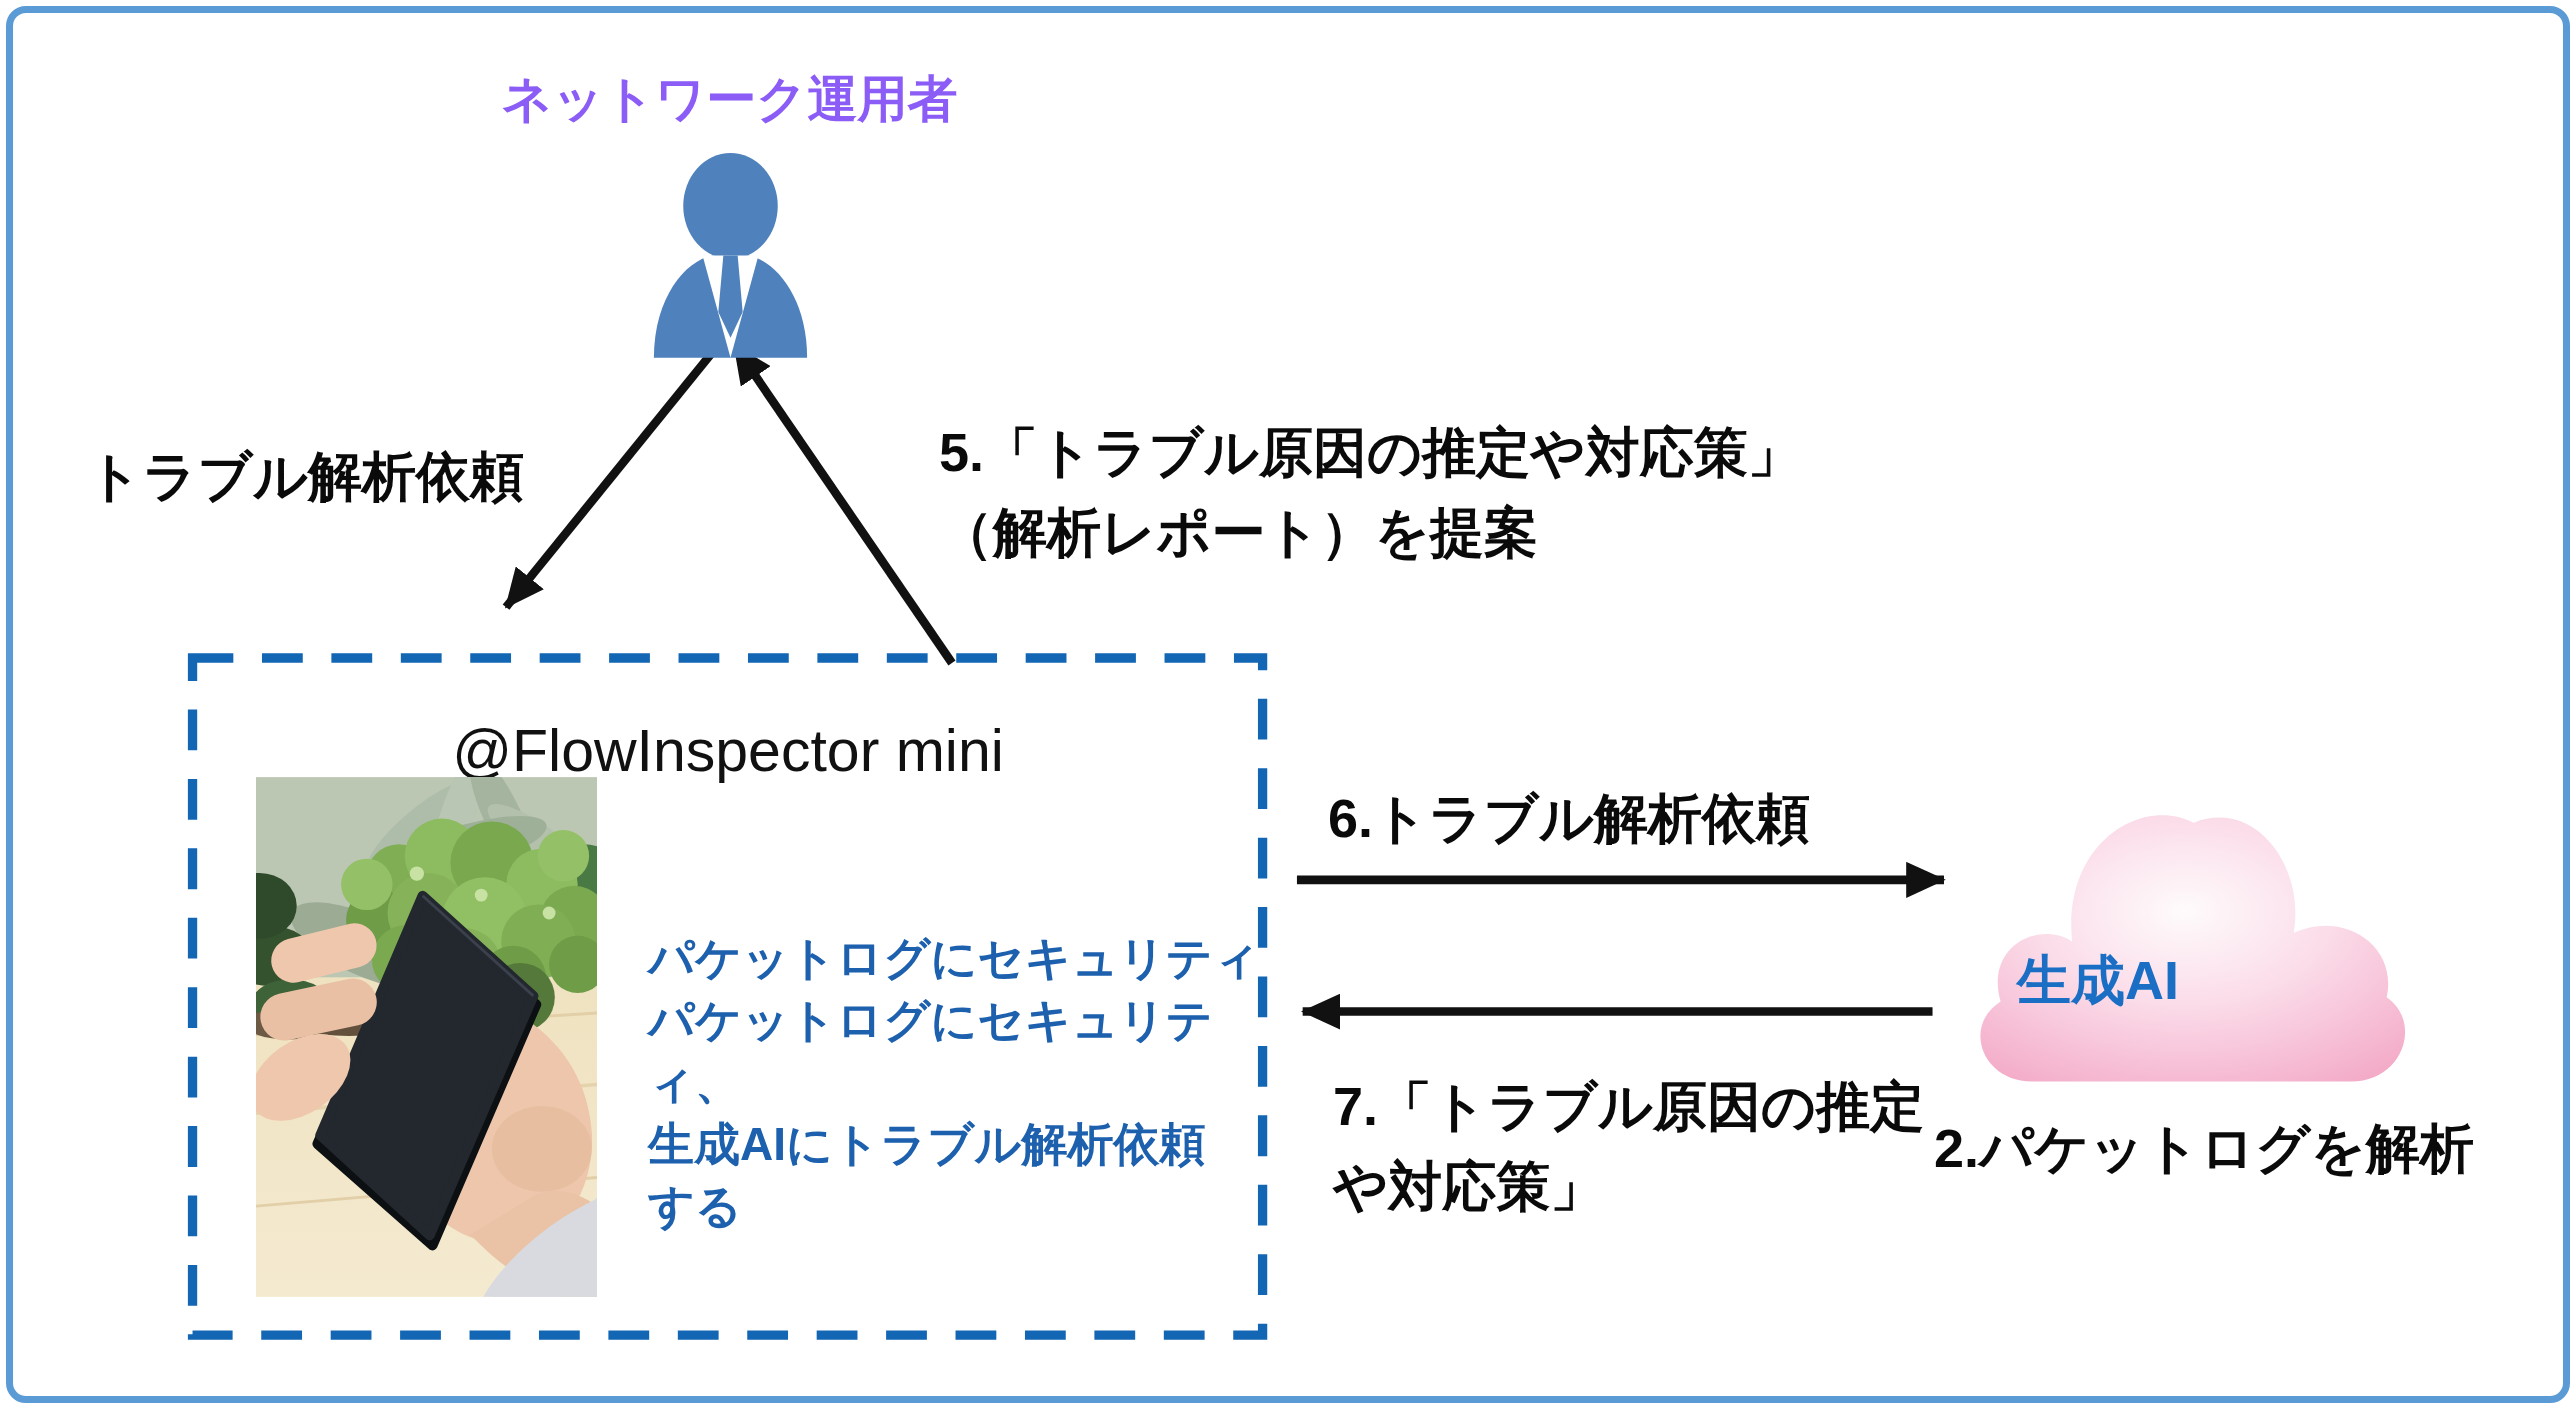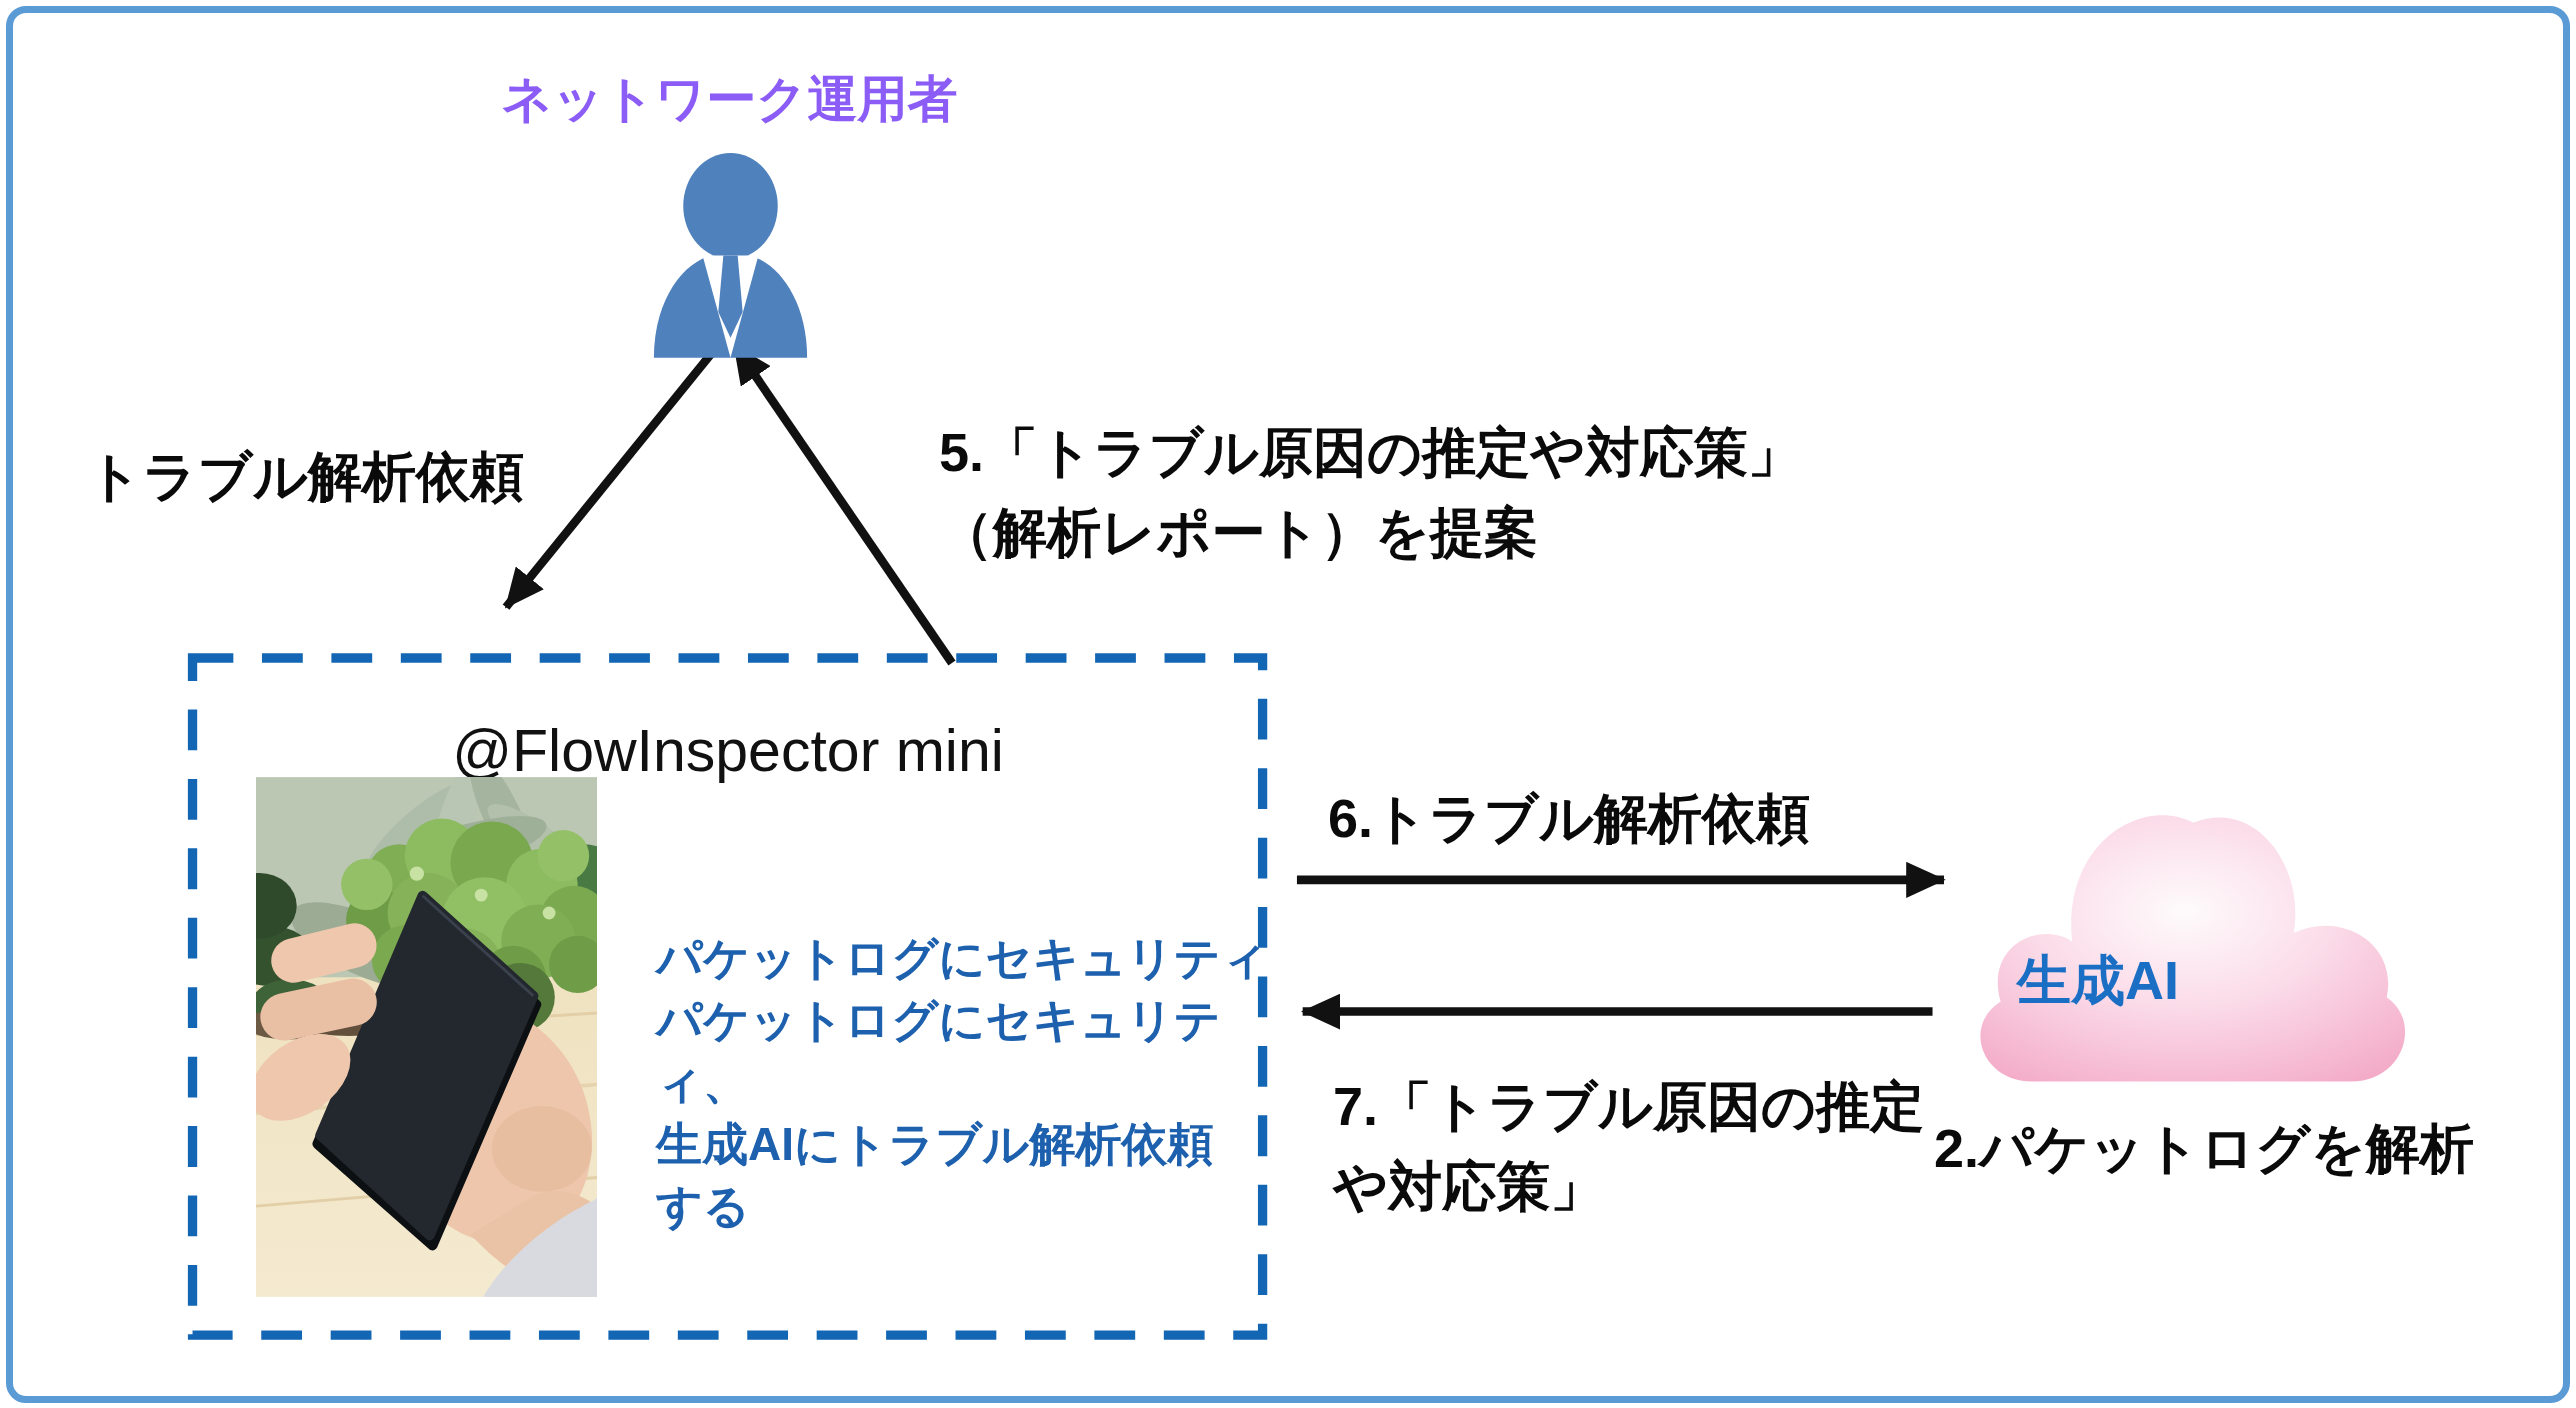--- a/index.html
+++ b/index.html
@@ -26,21 +26,21 @@
   .step5{left:939px;top:412px;line-height:80px;}
   .step2{left:1328px;top:779px;}
   .step4{left:1333px;top:1066px;line-height:80px;}
   .step3{left:1934px;top:1109px;}
   .box-title{
     left:193px;top:674px;width:1070px;text-align:center;
     color:#111;font-weight:500;font-size:59px;white-space:nowrap;margin-top:43px;
   }
   .box-desc{
     left:648px;top:927px;width:623px;
-    color:#1d60ae;font-weight:700;font-size:46px;line-height:62px;margin-left:8px;
+    color:#1d60ae;font-weight:700;font-size:46px;line-height:62px;
   }
   .cloud-label{
     left:2017px;top:945px;width:372px;text-align:left;
     color:#1a6fc4;font-weight:700;font-size:54px;white-space:nowrap;
   }
   .person-svg{left:641px;top:150px;width:179px;height:208px;}
   .cloud-svg{left:1953px;top:767px;width:487px;height:336px;}
   .photo{
     left:256px;top:777px;width:341px;height:520px;overflow:hidden;
   }

